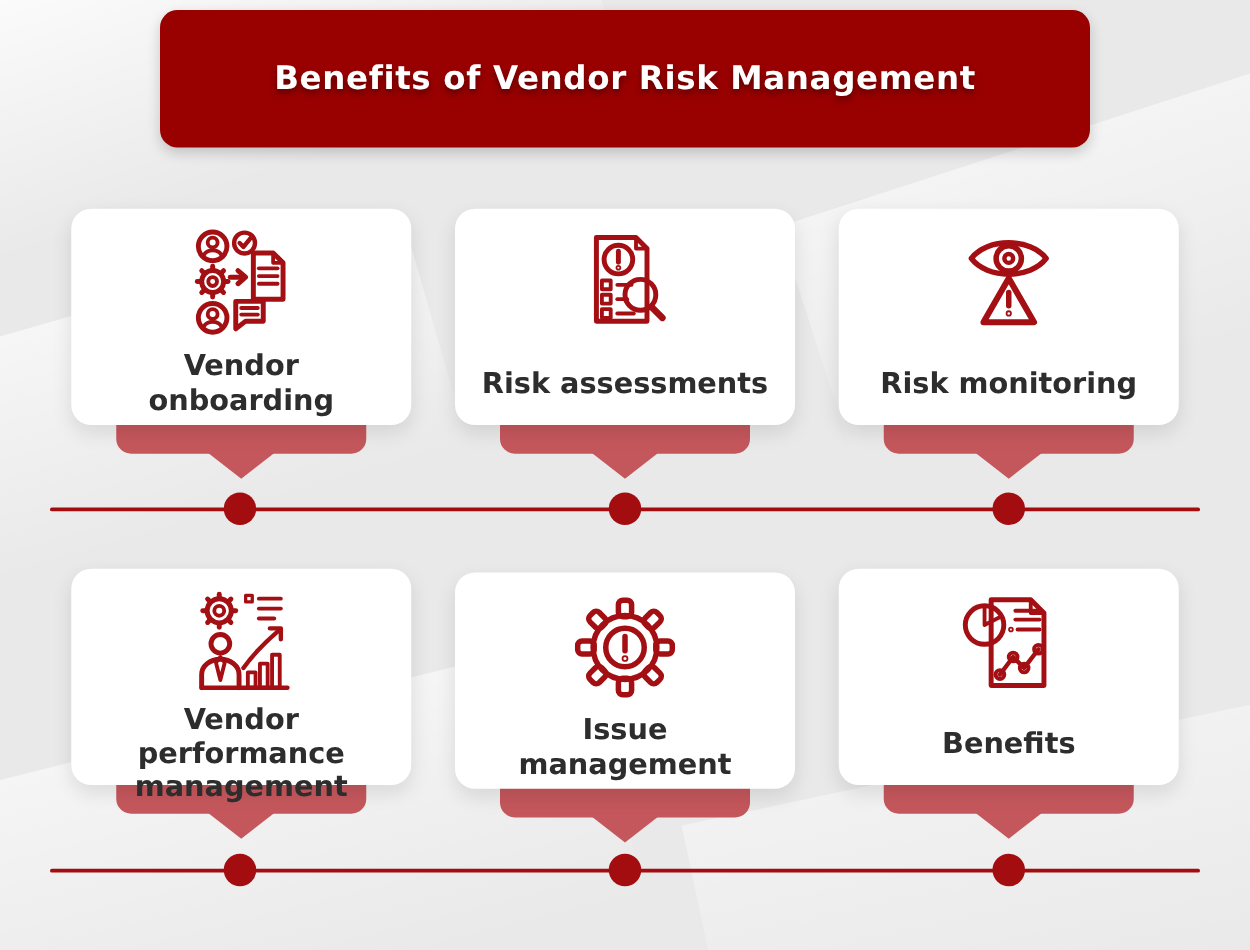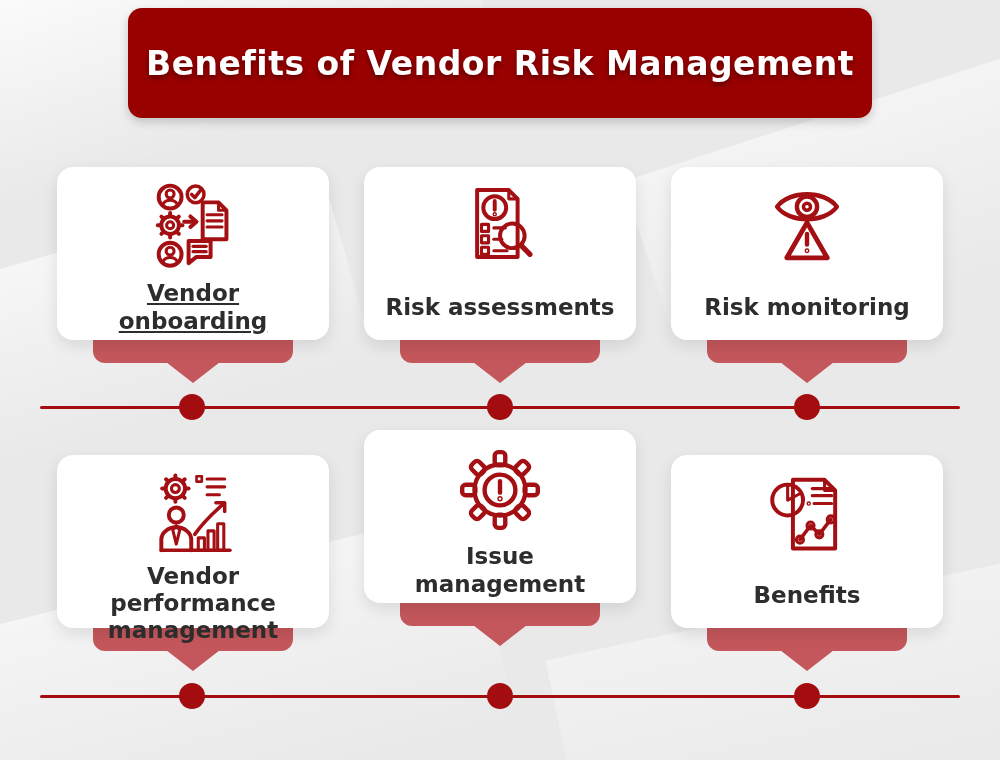--- a/index.html
+++ b/index.html
@@ -25,21 +25,21 @@
   .band5{left:560px;top:600px;width:560px;height:200px;transform:rotate(-12deg);
     background:linear-gradient(180deg,rgba(255,255,255,.4),rgba(255,255,255,0));}
 
   .header{
     position:absolute;left:128px;top:8px;width:744px;height:110px;
     background:#990000;border-radius:14px;
     display:flex;align-items:center;justify-content:center;
     box-shadow:0 4px 10px rgba(0,0,0,.18);
   }
   .header h1{
-    margin:0;color:#ffffff;font-size:33px;font-weight:700;letter-spacing:.5px;
+    margin:0;color:#ffffff;font-size:26px;font-weight:700;letter-spacing:.5px;
     text-shadow:0 3px 5px rgba(0,0,0,.38);
     font-family:"DejaVu Sans",sans-serif;
   }
 
   .timeline-line{
     position:absolute;left:40px;width:920px;height:3px;background:#a30d10;border-radius:2px;
   }
   .line-row-1{top:406px;}
   .line-row-2{top:695px;}
 
@@ -64,21 +64,21 @@
     box-shadow:0 6px 16px rgba(0,0,0,.10);
     display:flex;flex-direction:column;align-items:center;
     padding-top:12px;box-sizing:border-box;
   }
   .icon-wrap{height:96px;display:flex;align-items:center;justify-content:center;flex:0 0 auto;}
   .label-wrap{flex:1;display:flex;align-items:center;justify-content:center;width:100%;}
   .label{
     text-align:center;color:#2d2d2d;font-size:23px;font-weight:700;line-height:1.18;
     font-family:"DejaVu Sans",sans-serif;
   }
-  .label.wrap2a{max-width:175px;text-decoration:underline;}  
+  .label.wrap2a{max-width:175px;}  
   .label.wrap3 {max-width:212px;}  
   .label.wrap2b{max-width:195px;}  
 
   svg.ic{stroke:#a30f13;fill:none;stroke-linecap:round;stroke-linejoin:round;}
 </style>
 </head>
 <body>
 
 <div class="stage">
 
@@ -229,21 +229,21 @@
           <line x1="50" y1="58" x2="50" y2="70"></line>
           <circle cx="50" cy="77" r="0.8" stroke-width="4"></circle>
         </svg>
       </div>
       <div class="label-wrap">
         <div class="label">Risk monitoring</div>
       </div>
     </div>
   </div>
 
-  <div class="cell" style="left:364px;top:430px">
+  <div class="cell" style="left:364px;top:458px">
     <div class="tab"></div>
     <div class="tab-tri"></div>
     <div class="card">
       <div class="icon-wrap">
         <svg class="ic" width="88" height="88" viewBox="0 0 100 100" stroke-width="5">
           <g>
             <rect x="44" y="7" width="12" height="15" rx="4"></rect>
             <rect x="44" y="7" width="12" height="15" rx="4" transform="rotate(45 50 50)"></rect>
             <rect x="44" y="7" width="12" height="15" rx="4" transform="rotate(90 50 50)"></rect>
             <rect x="44" y="7" width="12" height="15" rx="4" transform="rotate(135 50 50)"></rect>

